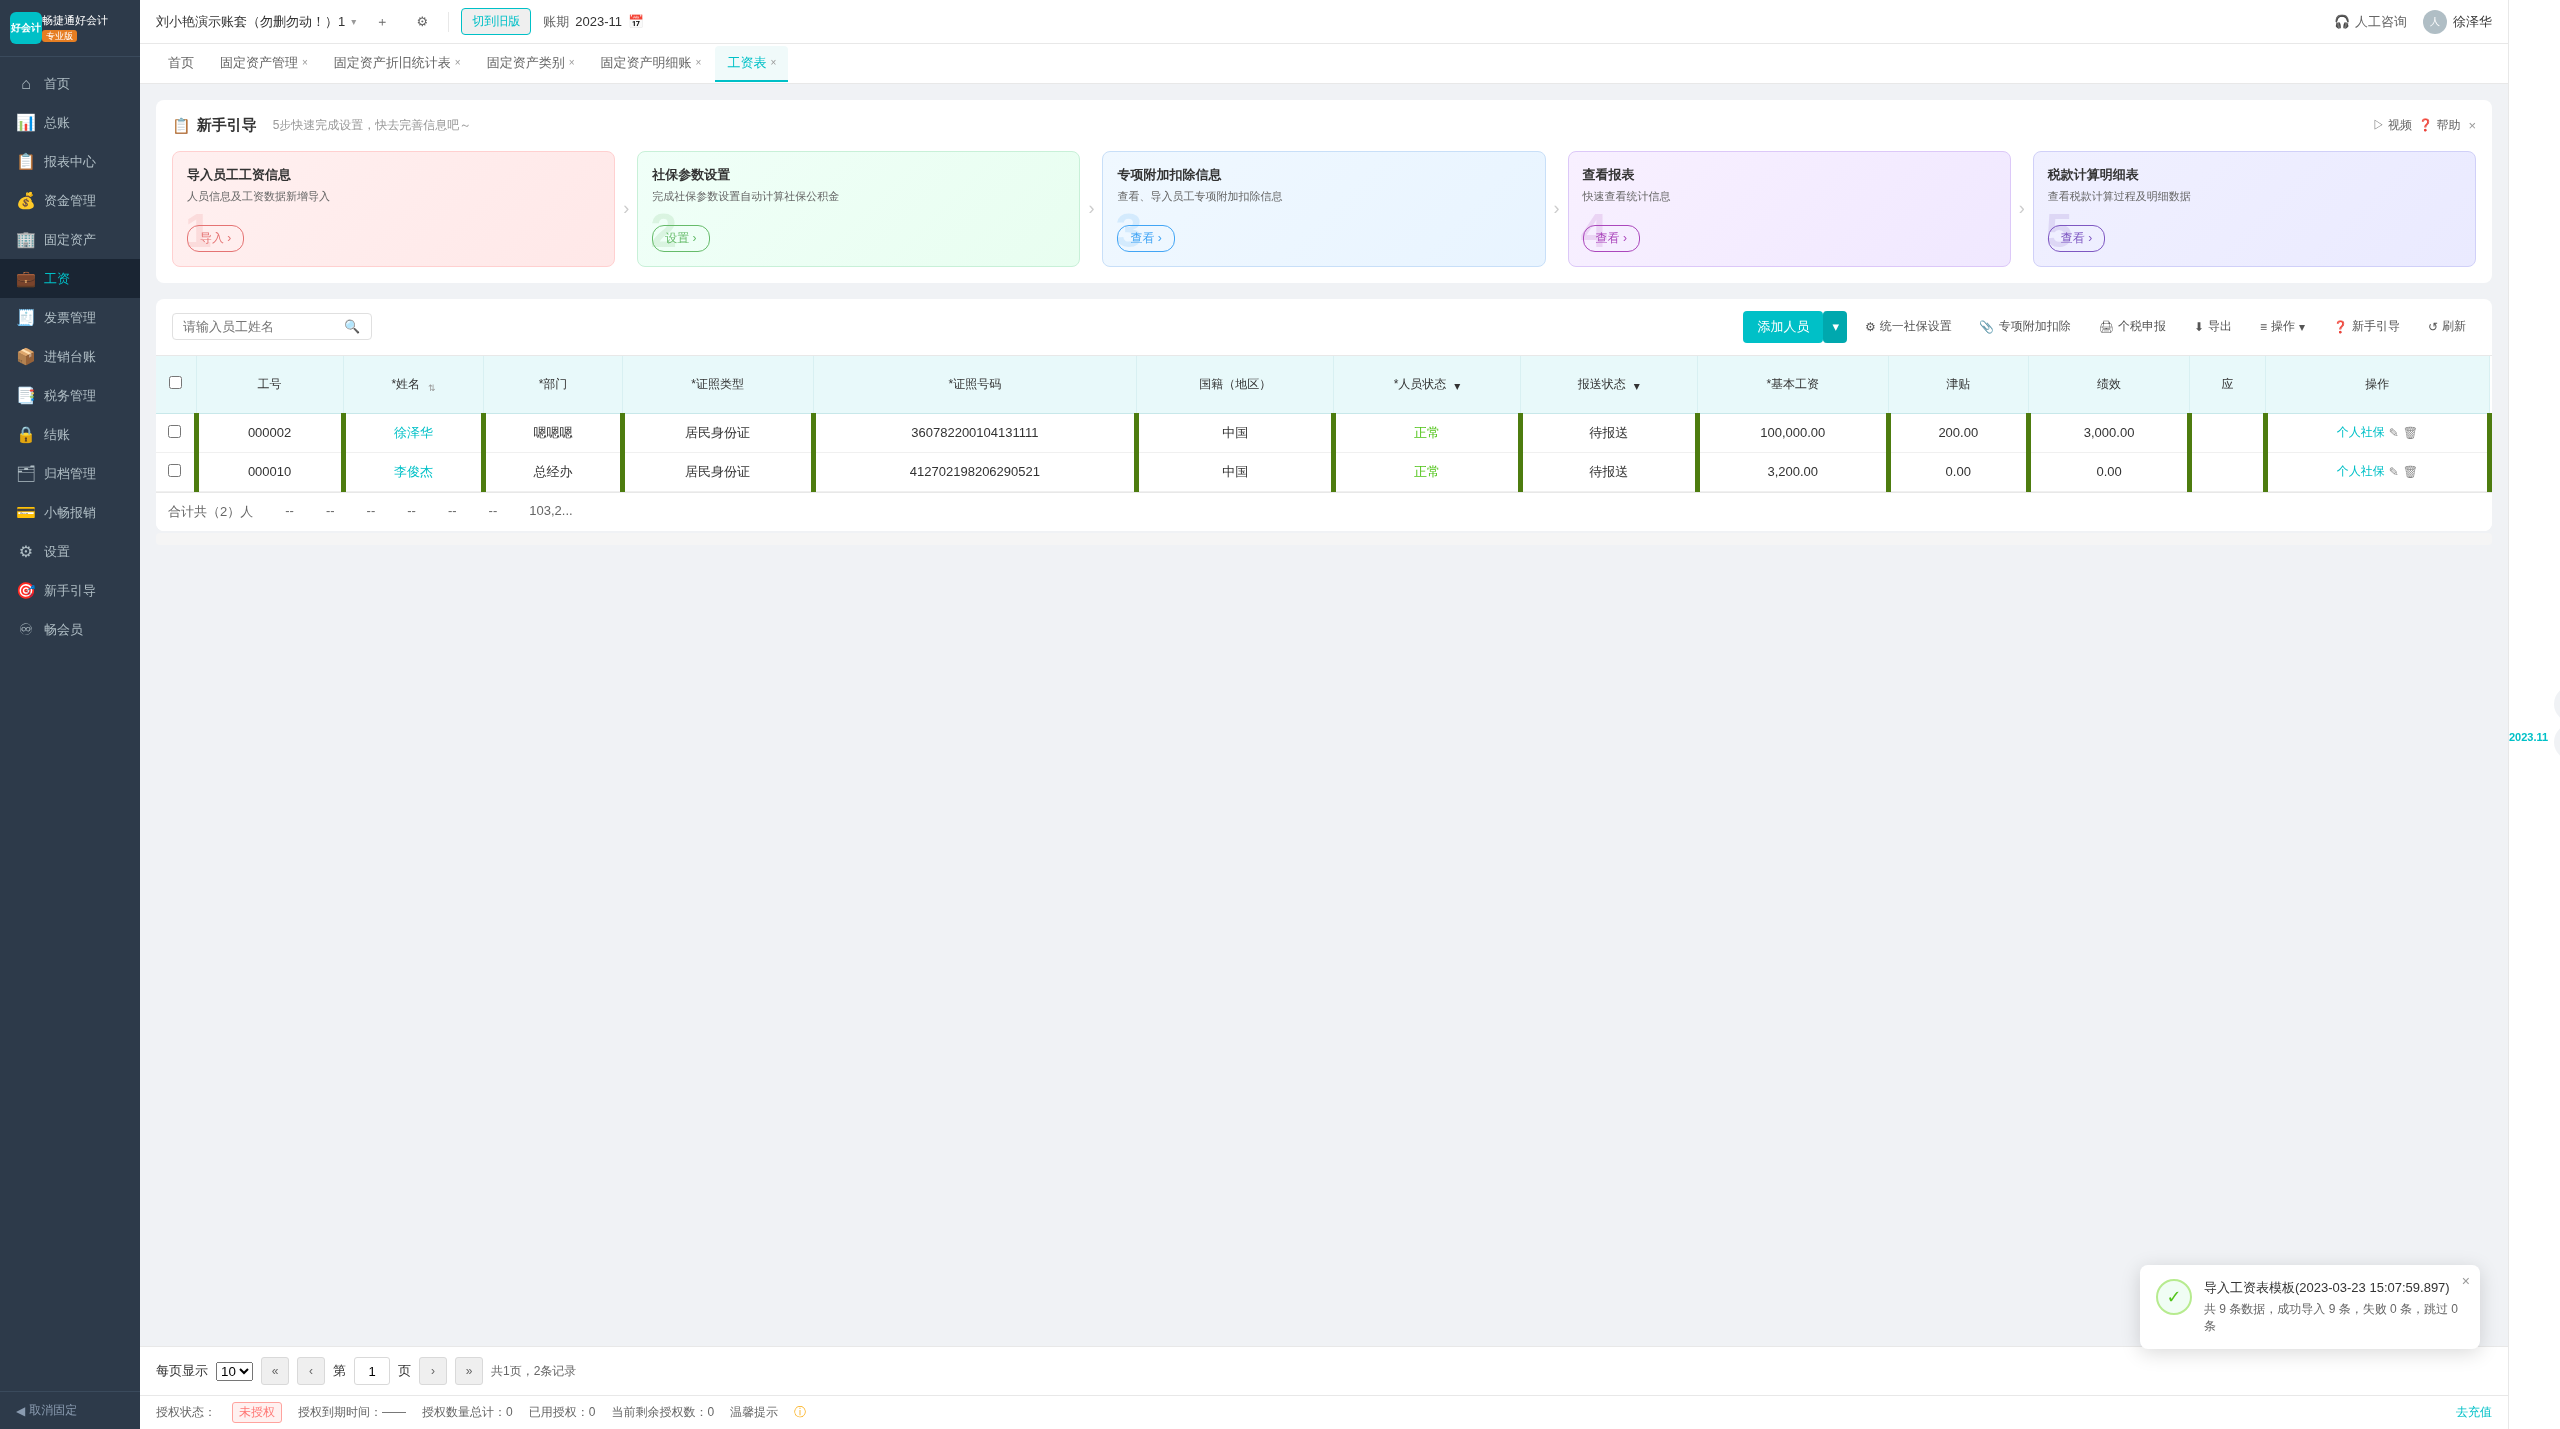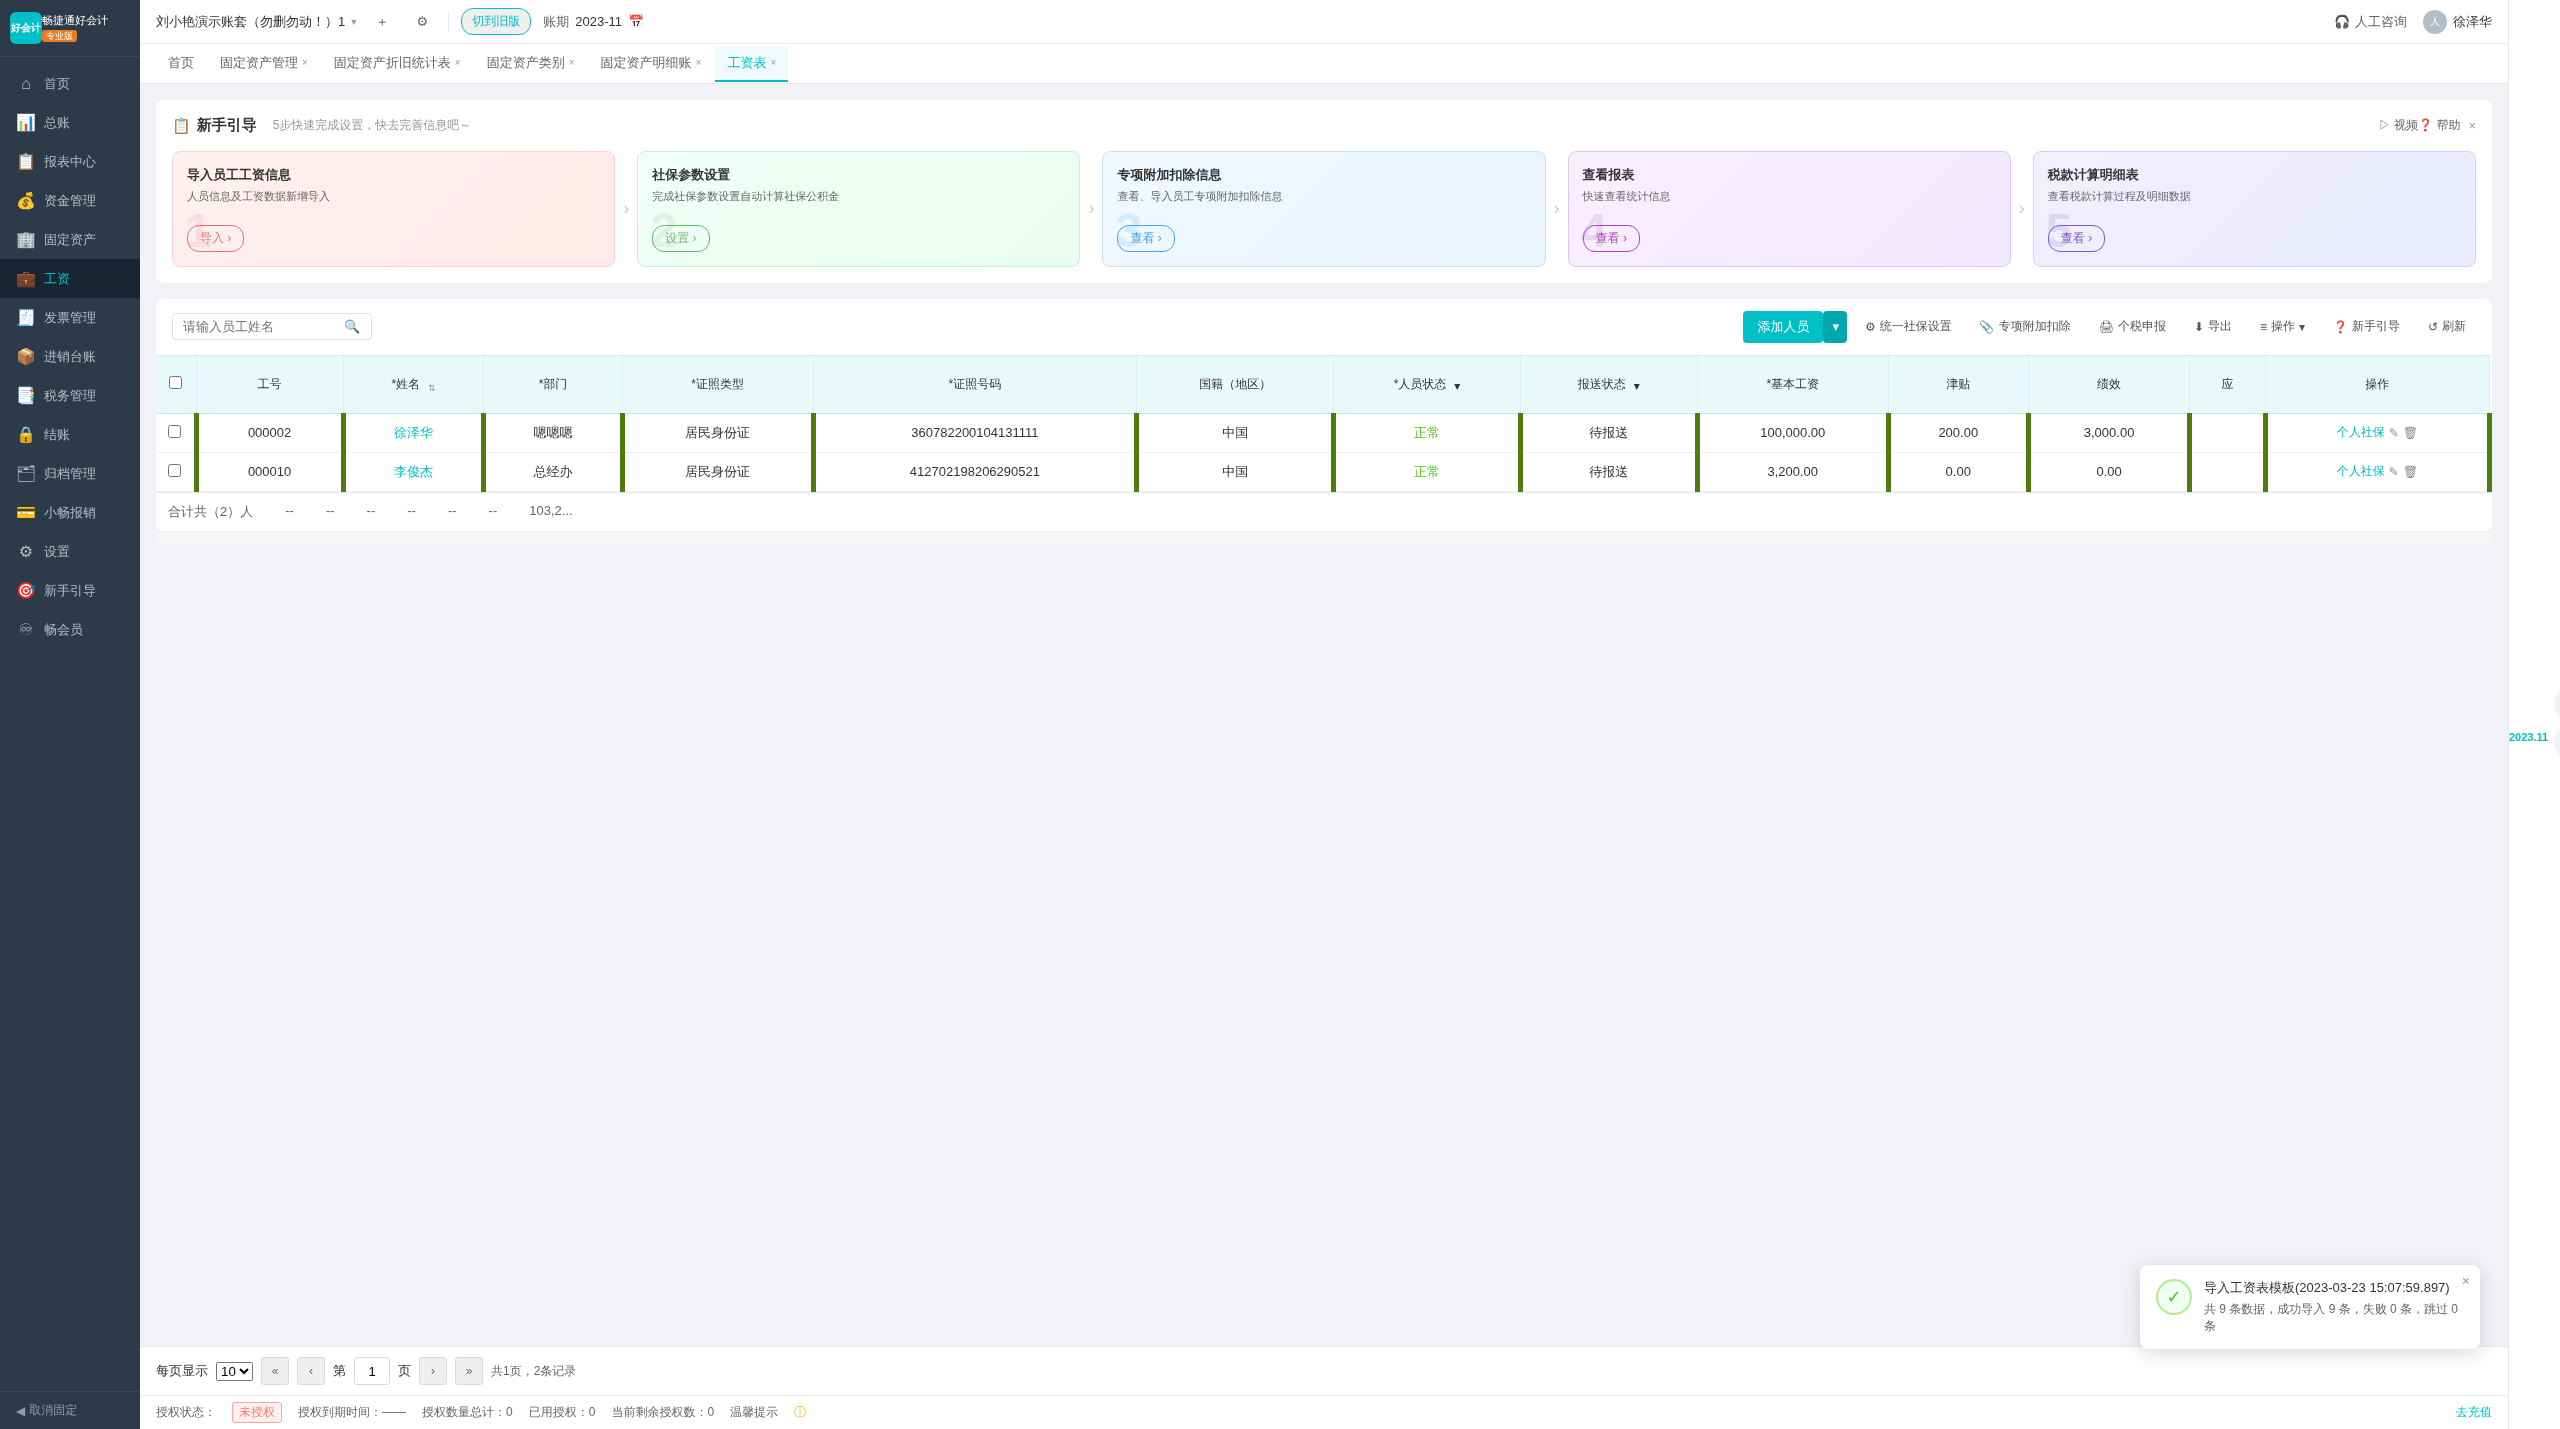--- a/index.html
+++ b/index.html
@@ -24,21 +24,21 @@
 
     
     .main-content { flex: 1; display: flex; flex-direction: column; overflow: hidden; }
 
     
     .topbar { background: #fff; height: 44px; display: flex; align-items: center; padding: 0 16px; gap: 12px; border-bottom: 1px solid #e8e8e8; flex-shrink: 0; }
     .account-selector { display: flex; align-items: center; gap: 6px; font-size: 13px; color: #333; cursor: pointer; }
     .account-selector .dropdown-icon { color: #999; font-size: 10px; }
     .topbar-divider { width: 1px; height: 20px; background: #e8e8e8; }
     .topbar-icon-btn { width: 28px; height: 28px; display: flex; align-items: center; justify-content: center; cursor: pointer; color: #666; border-radius: 4px; }
-    .old-version-btn { border: 1px solid #00c0c7; color: #00c0c7; padding: 4px 10px; border-radius: 12px; font-size: 12px; cursor: pointer; }
+    .old-version-btn { border: 1px solid #00c0c7; color: #00c0c7; padding: 4px 10px; border-radius: 4px; font-size: 12px; cursor: pointer; }
     .period-selector { display: flex; align-items: center; gap: 6px; font-size: 13px; }
     .period-selector .period-label { color: #666; }
     .period-selector .period-value { color: #333; font-weight: 500; }
     .topbar-right { margin-left: auto; display: flex; align-items: center; gap: 16px; }
     .ai-assistant { display: flex; align-items: center; gap: 4px; color: #666; font-size: 13px; cursor: pointer; }
     .user-info { display: flex; align-items: center; gap: 6px; color: #333; font-size: 13px; cursor: pointer; }
     .user-avatar { width: 24px; height: 24px; background: #b0bec5; border-radius: 50%; display: flex; align-items: center; justify-content: center; color: white; font-size: 10px; }
 
     
     .tabbar { background: #fff; height: 40px; display: flex; align-items: center; padding: 0 16px; border-bottom: 1px solid #e8e8e8; flex-shrink: 0; gap: 2px; }
@@ -47,21 +47,21 @@
     .tab .close-icon { color: #999; font-size: 10px; cursor: pointer; }
 
     
     .page-body { flex: 1; overflow-y: auto; padding: 16px; position: relative; }
 
     
     .newbie-guide { background: #fff; border-radius: 8px; padding: 16px; margin-bottom: 16px; position: relative; }
     .guide-header { display: flex; align-items: center; gap: 8px; margin-bottom: 16px; }
     .guide-title { font-size: 15px; font-weight: bold; color: #333; display: flex; align-items: center; gap: 6px; }
     .guide-subtitle { color: #999; font-size: 12px; margin-left: 8px; }
-    .guide-controls { margin-left: auto; display: flex; align-items: center; gap: 0; color: #666; font-size: 12px; cursor: pointer; }
+    .guide-controls { margin-left: auto; display: flex; align-items: center; gap: 6px; color: #666; font-size: 12px; cursor: pointer; }
     .guide-close { color: #999; cursor: pointer; }
     .guide-steps { display: flex; align-items: center; gap: 0; }
     .guide-step { flex: 1; min-width: 0; }
     .step-card { border-radius: 8px; padding: 14px; position: relative; min-height: 100px; }
     .step-card.pink { background: linear-gradient(135deg, #fff0f0, #ffe8e8); border: 1px solid #ffd0d0; }
     .step-card.green { background: linear-gradient(135deg, #f0fff8, #e8fef0); border: 1px solid #c8f0d8; }
     .step-card.blue { background: linear-gradient(135deg, #f0f8ff, #e8f4ff); border: 1px solid #c8dff8; }
     .step-card.purple { background: linear-gradient(135deg, #f8f0ff, #f0e8ff); border: 1px solid #dcc8f8; }
     .step-card.light-purple { background: linear-gradient(135deg, #f0f0ff, #eaeaff); border: 1px solid #d0d0f8; }
     .step-number { font-size: 48px; font-weight: bold; position: absolute; bottom: 8px; left: 12px; opacity: 0.15; }

